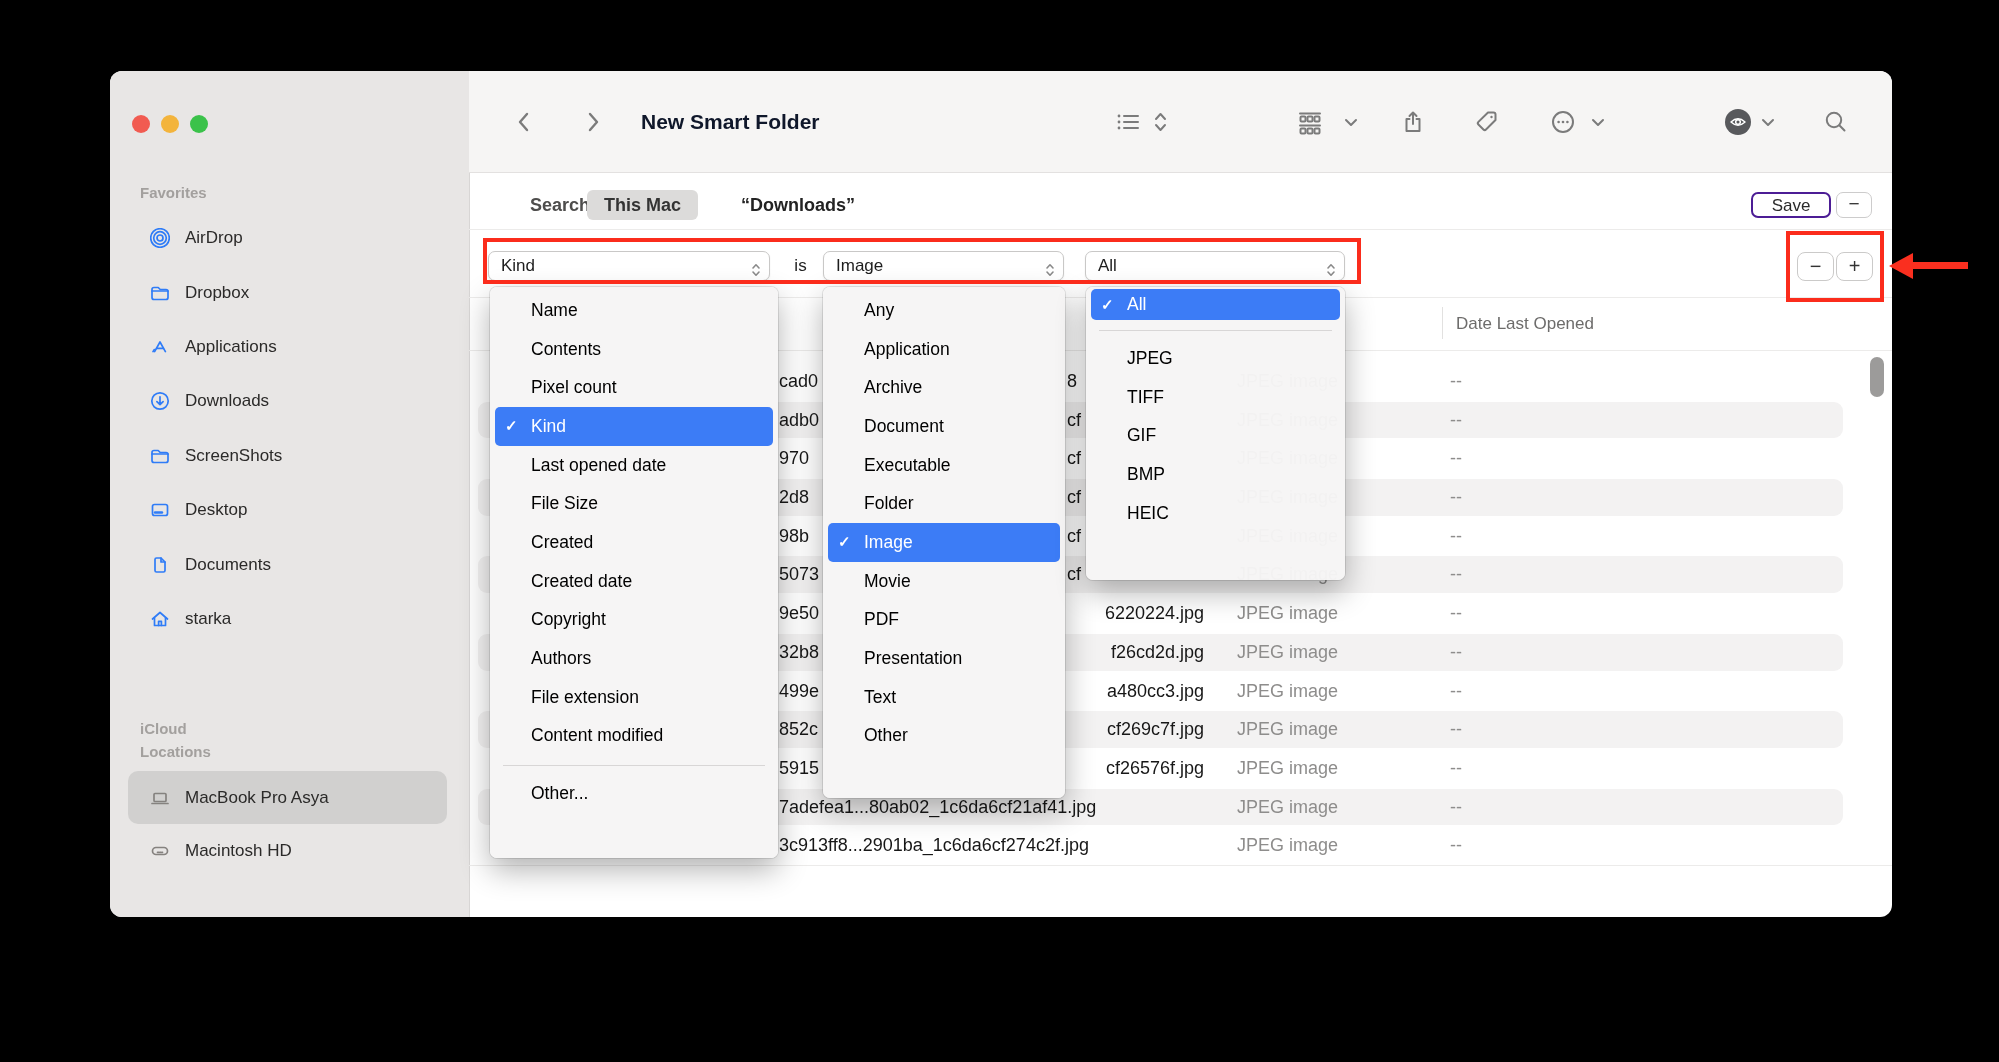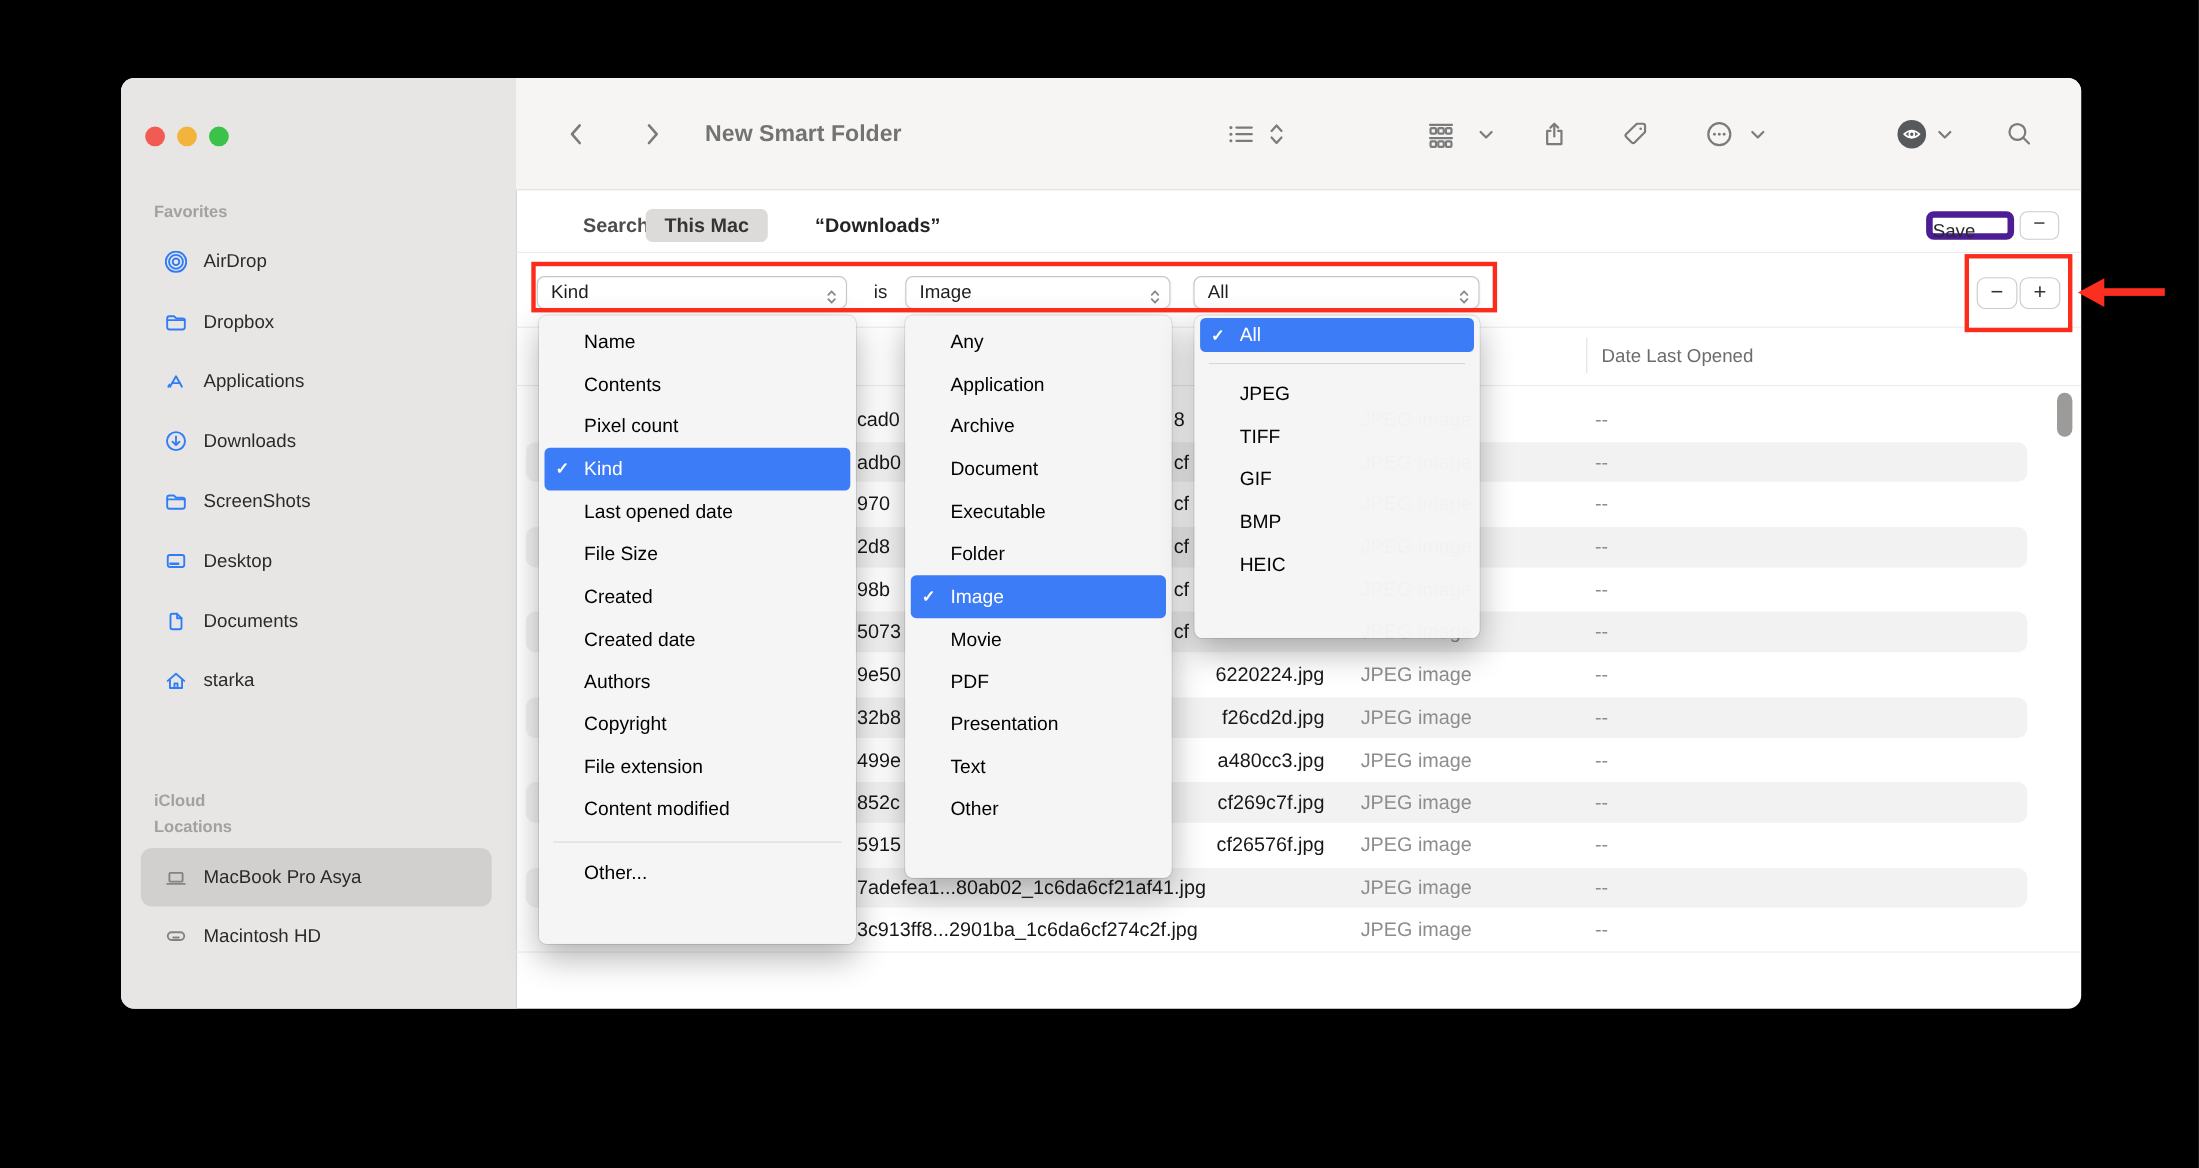--- a/index.html
+++ b/index.html
@@ -20,30 +20,30 @@
   .sb-item.small{height:53px;}
   .sb-item.selected{background:#d1d0cf;}
   .sb-ic{width:20px;height:20px;flex:0 0 20px;margin-right:15px;display:flex;align-items:center;justify-content:center;}
   .sb-ic svg{stroke:#2f7cf7;fill:none;stroke-width:1.7;stroke-linecap:round;stroke-linejoin:round;}
   .sb-ic.gray svg{stroke:#85827f;}
   .sb-label{font-size:17px;color:#2b2a29;white-space:nowrap;}
   
   .toolbar{position:absolute;left:359px;top:0;width:1423px;height:101px;background:#f6f5f4;border-bottom:1px solid #e3e1e0;}
   .tbtn{position:absolute;top:38px;width:26px;height:26px;display:flex;align-items:center;justify-content:center;}
   .tbtn svg{stroke:#7b7b7b;fill:none;stroke-width:2;stroke-linecap:round;stroke-linejoin:round;}
-  .win-title{position:absolute;left:172px;top:38px;height:26px;line-height:26px;font-size:21px;font-weight:bold;color:#737373;white-space:nowrap;}
+  .win-title{position:absolute;left:172px;top:38px;height:26px;line-height:26px;font-size:21px;font-weight:bold;color:#0f172a;white-space:nowrap;}
   .eye-circle{background:#58595c;border-radius:50%;}
   .eye-circle svg{stroke:#fff;stroke-width:1.5;}
   
   .search-label{position:absolute;left:381px;top:119px;height:30px;line-height:30px;font-size:18px;font-weight:bold;color:#4e4d4c;margin-left:39px;}
   .scope-pill{position:absolute;left:477px;top:119px;height:30px;line-height:30px;border-radius:6px;background:#dcdbda;
               padding:0 17px;font-weight:bold;font-size:18px;color:#343434;}
   .query{position:absolute;left:631px;top:119px;height:30px;line-height:30px;font-size:18px;font-weight:bold;color:#232323;}
-  .save-btn{position:absolute;left:1641px;top:121px;width:80px;height:26px;line-height:24px;
-            font-size:17px;color:#2a2a2a;background:#fff;border:6px solid #4c1d95;border-radius:7px;box-sizing:border-box;}
+  .save-btn{position:absolute;left:1641px;top:121px;width:80px;height:26px;line-height:24px;text-align:center;
+            font-size:17px;color:#2a2a2a;background:#fff;border:2px solid #4c1d95;border-radius:7px;box-sizing:border-box;}
   .mini-btn{position:absolute;top:121px;width:36px;height:26px;line-height:22px;text-align:center;font-size:19px;color:#3a3a3a;
             background:#fff;border:1px solid #cdcccc;border-radius:7px;box-sizing:border-box;}
   
   .sep-line{position:absolute;left:359px;right:0;height:1px;background:#ecebea;}
   
   .popup{position:absolute;top:180px;height:30px;box-sizing:border-box;background:#fff;border:1px solid #c9c8c7;border-radius:7px;
          font-size:17px;line-height:28px;color:#1d1d1d;padding-left:12px;box-shadow:0 1px 2px rgba(0,0,0,.07);}
   .stepper{position:absolute;right:8px;top:7px;}
   .stepper svg{stroke:#8a8a8a;fill:none;stroke-width:1.6;stroke-linecap:round;stroke-linejoin:round;}
   .is-label{position:absolute;left:668px;top:180px;width:45px;text-align:center;line-height:30px;font-size:17px;color:#222;}
@@ -470,26 +470,26 @@
           <span class="mi-label">Created</span>
         </li>
 
         <li class="menu-item">
           <span class="check"></span>
           <span class="mi-label">Created date</span>
         </li>
 
         <li class="menu-item">
           <span class="check"></span>
+          <span class="mi-label">Copyright</span>
+        </li>
+
+        <li class="menu-item">
+          <span class="check"></span>
           <span class="mi-label">Authors</span>
-        </li>
-
-        <li class="menu-item">
-          <span class="check"></span>
-          <span class="mi-label">Copyright</span>
         </li>
 
         <li class="menu-item">
           <span class="check"></span>
           <span class="mi-label">File extension</span>
         </li>
 
         <li class="menu-item">
           <span class="check"></span>
           <span class="mi-label">Content modified</span>

